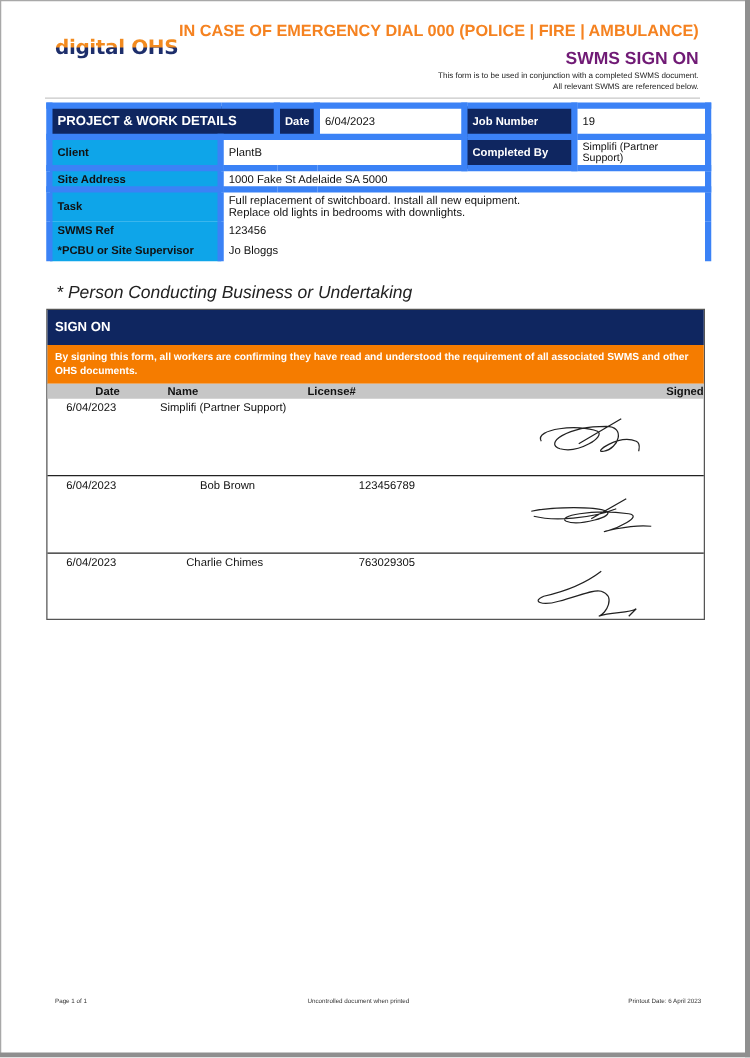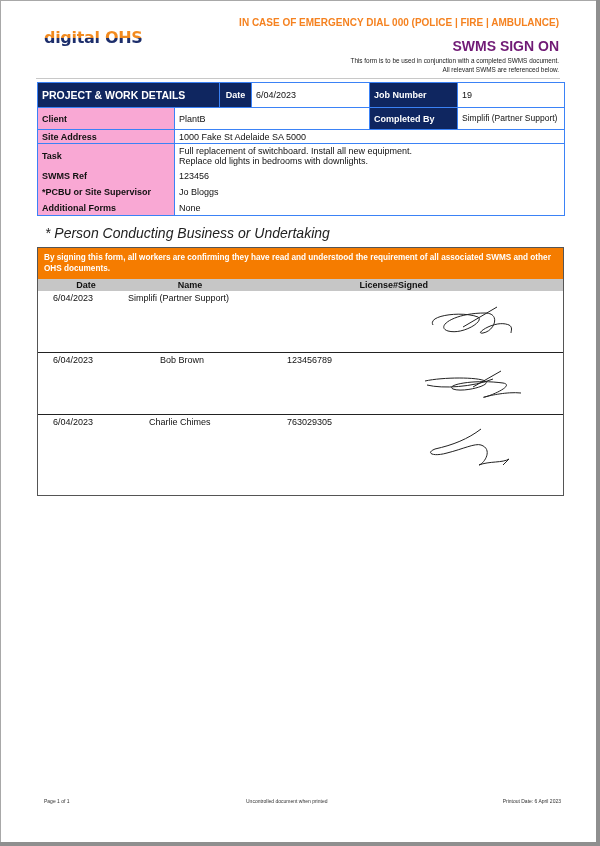--- a/index.html
+++ b/index.html
@@ -9,44 +9,44 @@
     position: absolute; left: 0; top: 0; width: 598px; height: 844px;
     border: 1px solid #a8a8a8; background: #fff;
   }
   .page-shadow-r { position: absolute; left: 596px; top: 0; width: 4px; height: 846px; background: #8f8f8f; }
   .page-shadow-b { position: absolute; left: 0; top: 842px; width: 600px; height: 4px; background: #8f8f8f; }
 
   
   .logo { position: absolute; left: 43px; top: 24px; font-family: "DejaVu Sans", sans-serif; font-weight: bold; font-size: 16px; letter-spacing: -0.3px; line-height: 26px;
     background: linear-gradient(to bottom, #f28a1e 0%, #f28a1e 48%, #1d2e6b 52%, #1d2e6b 100%);
     -webkit-background-clip: text; background-clip: text; color: transparent; text-align: right; }
-  .emergency { position: absolute; right: 38px; top: 16px; color: #f58220; font-weight: bold; font-size: 10px; padding-left: 15px; }
+  .emergency { position: absolute; right: 38px; top: 16px; color: #f58220; font-weight: bold; font-size: 13px; padding-left: 15px; }
   .doc-title { position: absolute; right: 38px; top: 37px; font-weight: bold; font-size: 14px; color: #701a75; }
   .subtitle { position: absolute; right: 38px; top: 55px; font-size: 6.4px; text-align: right; line-height: 9px; color: #222; }
   .header-rule { position: absolute; left: 35px; right: 37px; top: 77px; height: 1px; background: #c8c8c8; }
 
   
   .proj { position: absolute; left: 36px; top: 81px; width: 527px; border-collapse: collapse; table-layout: fixed; }
-  .proj td { border: 1px solid #3b82f6; font-size: 9px; padding: 1px 4px; vertical-align: middle; }
+  .proj td { border: 5px solid #3b82f6; font-size: 9px; padding: 1px 4px; vertical-align: middle; }
   .navy { background: #0f2660; color: #fff; font-weight: bold; }
-  .grey { background: #f9a8d4; font-weight: bold; color: #111; }
+  .grey { background: #0ea5e9; font-weight: bold; color: #111; }
   .proj .title-cell { font-size: 10.5px; }
   .proj .lbl-date { font-size: 9px; }
 
   .footnote { position: absolute; left: 44px; top: 224px; font-size: 14px; font-style: italic; color: #222; }
 
   
   .signon { position: absolute; left: 36px; top: 246px; width: 527px; height: 249px; border: 1px solid #555; }
   .signon-head { background: #0f2660; color: #fff; font-weight: bold; font-size: 10.5px; height: 28px; line-height: 28px; padding-left: 6px; }
   .signon-warn { background: #f57c00; color: #fff; font-weight: bold; font-size: 8.2px; line-height: 11px; padding: 4px 6px; height: 31px; }
   .cols { display: flex; background: #c6c6c6; height: 12px; font-size: 9px; font-weight: bold; line-height: 12px; }
   .c-date { width: 96px; text-align: center; }
-  .c-name { width: 112px; text-align: center; }
-  .c-lic { width: 152px; text-align: right; }
-  .c-sig { flex: 1; text-align: left; }
+  .c-name { width: 112px; text-align: left; }
+  .c-lic { width: 152px; text-align: left; }
+  .c-sig { flex: 1; text-align: right; }
   .row { position: relative; height: 62px; border-bottom: 1px solid #222; font-size: 9px; }
   .row:last-child { border-bottom: none; }
   .row .d { position: absolute; left: 15px; top: 2px; }
   .row .n { position: absolute; top: 2px; }
   .row .l { position: absolute; left: 249px; top: 2px; }
   .row .sig { position: absolute; left: 385px; top: 12px; width: 110px; height: 40px; }
 
   
   .foot { position: absolute; top: 797px; font-size: 5px; color: #333; }
 </style>
@@ -99,30 +99,27 @@
       </td>
     </tr>
     <tr style="height:15px">
       <td class="grey" style="border-top:none;border-bottom:none">SWMS Ref</td>
       <td colspan="5" style="border-top:none;border-bottom:none">123456</td>
     </tr>
     <tr style="height:17px">
       <td class="grey" style="border-top:none;border-bottom:none">*PCBU or Site Supervisor</td>
       <td colspan="5" style="border-top:none;border-bottom:none">Jo Bloggs</td>
     </tr>
-    <tr style="height:15px">
-      <td class="grey" style="border-top:none">Additional Forms</td>
-      <td colspan="5" style="border-top:none">None</td>
-    </tr>
   </tbody>
     </table>
 
   <div class="footnote">* Person Conducting Business or Undertaking</div>
 
   <div class="signon">
+    <div class="signon-head">SIGN ON</div>
     <div class="signon-warn">By signing this form, all workers are confirming they have read and understood the requirement of all associated SWMS and other OHS documents.</div>
     <div class="cols">
       <div class="c-date">Date</div>
       <div class="c-name">Name</div>
       <div class="c-lic">License#</div>
       <div class="c-sig">Signed</div>
     </div>
 
     <div class="row">
       <div class="d">6/04/2023</div>

